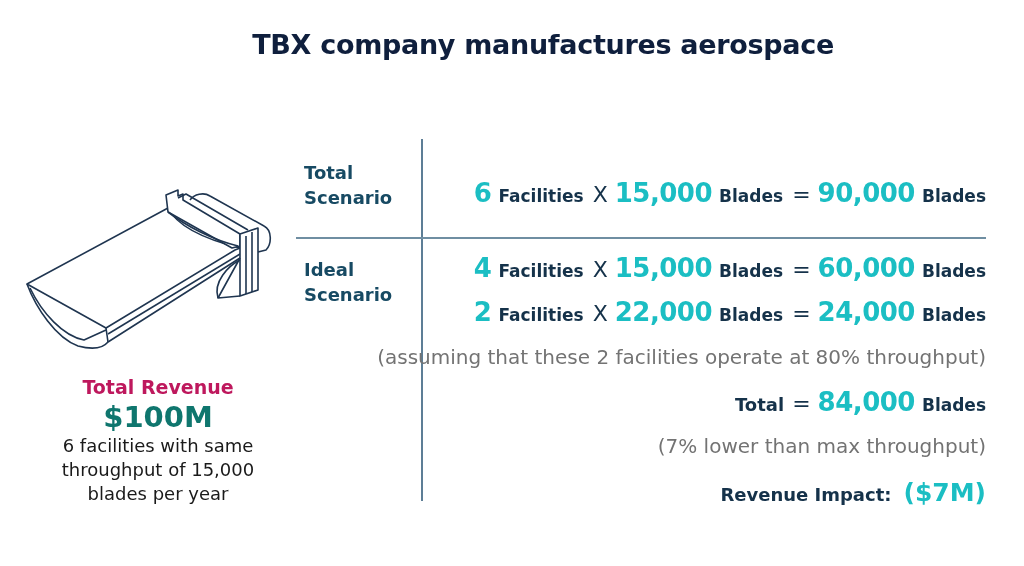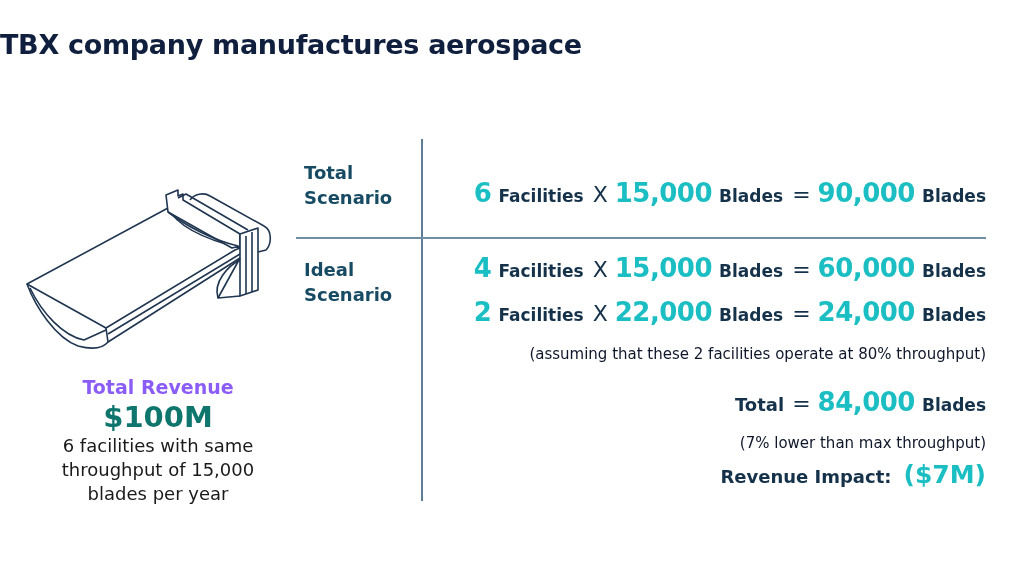--- a/index.html
+++ b/index.html
@@ -2,46 +2,46 @@
 <html><head>
 <meta charset="utf-8">
 <style>
   html, body { margin: 0; padding: 0; }
   body {
     width: 1024px; height: 566px; background: #ffffff; position: relative; overflow: hidden;
     font-family: "DejaVu Sans", "Liberation Sans", sans-serif;
     color: #15324a;
   }
   .title {
-    position: absolute; left: 0; width: 822px; top: 26px; text-align: left;
+    position: absolute; left: 12px; width: 822px; top: 26px; text-align: right;
     font-size: 27px; line-height: 38px; font-weight: bold; color: #0f1f3d; letter-spacing: -0.3px;
   }
   .blade { position: absolute; left: 18px; top: 178px; width: 270px; height: 190px; }
   .revenue-block {
     position: absolute; left: 30px; width: 256px; top: 374px; text-align: center;
   }
-  .rev-label { font-size: 19px; font-weight: bold; color: #8b5cf6; line-height: 26px; }
+  .rev-label { font-size: 19px; font-weight: bold; color: #be185d; line-height: 26px; }
   .rev-value { font-size: 29px; font-weight: bold; color: #0f766e; line-height: 34px; }
   .rev-desc { font-size: 18px; color: #1a1a1a; line-height: 24px; margin-top: 0; }
 
   .vline { position: absolute; left: 421px; top: 139px; width: 2px; height: 362px; background: #5d7e96; }
   .hline { position: absolute; left: 296px; top: 237px; width: 690px; height: 2px; background: #6f8ea2; }
 
   .scen-label {
     position: absolute; left: 304px; font-size: 18px; line-height: 25px; font-weight: bold; color: #174a63;
   }
   .row {
     position: absolute; right: 38px; white-space: nowrap; text-align: right;
     display: flex; align-items: baseline; gap: 0;
   }
   .num { color: #1bbec3; font-size: 26px; font-weight: bold; letter-spacing: -0.5px; }
   .unit { color: #15324a; font-size: 17px; font-weight: bold; margin-left: 7px; margin-right: 9px; }
   .op { color: #15324a; font-size: 22px; margin-right: 7px; }
   .unit.last { margin-right: 0; }
-  .note { position: absolute; right: 38px; font-size: 15px; color: #0f172a; white-space: nowrap; text-align: center; }
+  .note { position: absolute; right: 38px; font-size: 20px; color: #737373; white-space: nowrap; text-align: center; }
   .total-label { color: #15324a; font-size: 18px; font-weight: bold; margin-right: 8px; }
   .impact-label { color: #15324a; font-size: 18px; font-weight: bold; margin-right: 12px; }
   .impact-val { color: #1bbec3; font-size: 25px; font-weight: bold; }
 </style>
 </head>
 <body>
 
 <div class="title">
   <div>TBX company manufactures aerospace</div>
 </div>
@@ -121,16 +121,16 @@
 <div class="note" style="top:345px">(assuming that these 2 facilities operate at 80% throughput)</div>
 
 <div class="row" style="top:387px">
   <span class="total-label">Total</span>
   <span class="op">=</span>
   <span class="num">84,000</span>
   <span class="unit last">Blades</span>
 </div>
 <div class="note" style="top:434px">(7% lower than max throughput)</div>
 
-<div class="row" style="top:460px">
+<div class="row" style="top:478px">
   <span class="impact-label">Revenue Impact:</span>
   <span class="impact-val">($7M)</span>
 </div>
 
 </body></html>

